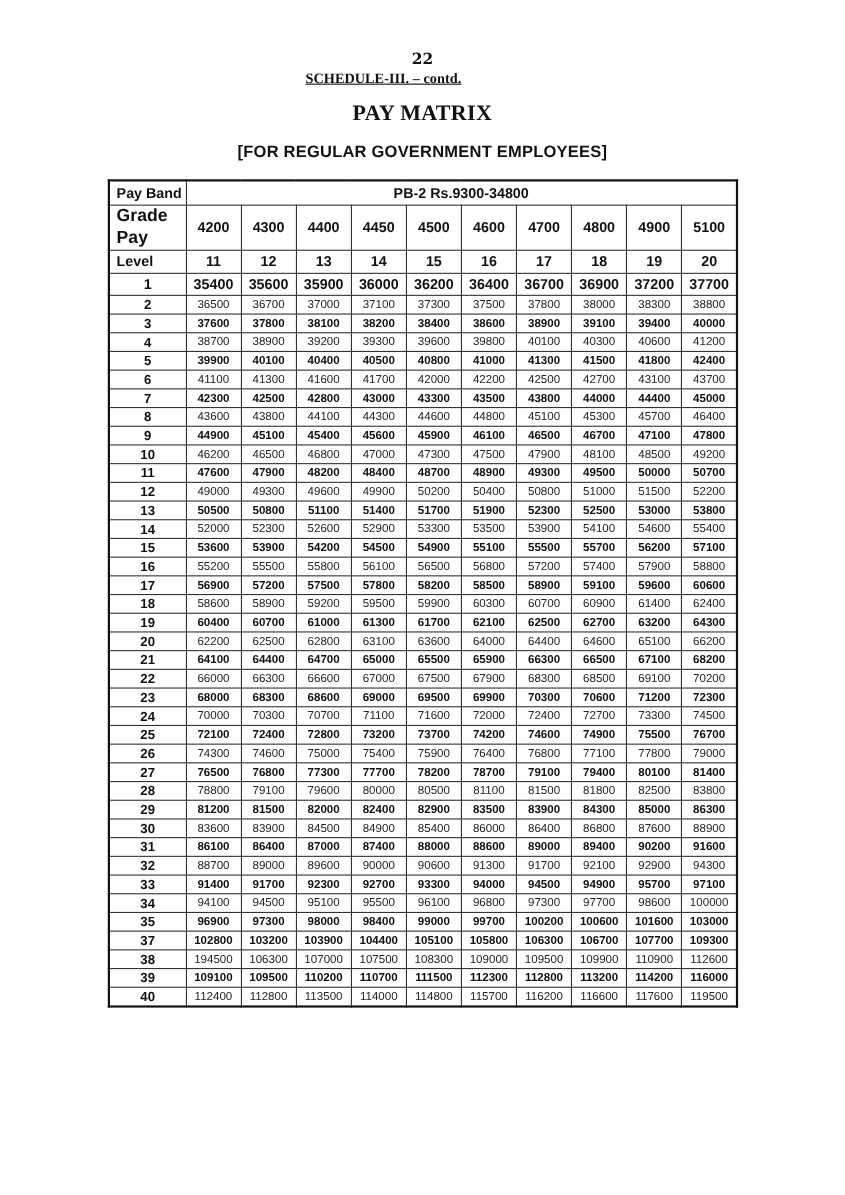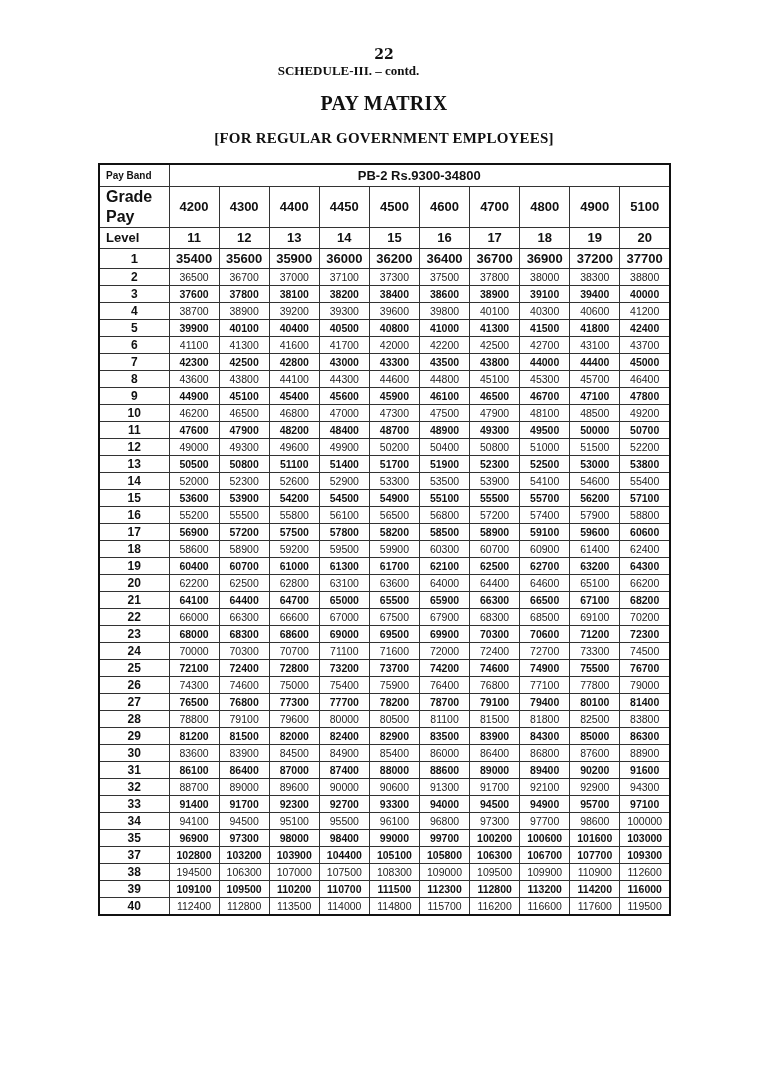--- a/index.html
+++ b/index.html
@@ -1,25 +1,25 @@
 <!DOCTYPE html>
 <html><head>
 <meta charset="utf-8">
 <style>
   html,body{margin:0;padding:0;background:#ffffff;}
   body{width:768px;height:1086px;position:relative;overflow:hidden;color:#111;}
   .page-num{position:absolute;top:46px;left:0;width:768px;text-align:center;font-family:"DejaVu Serif","Liberation Serif",serif;font-weight:bold;font-size:14px;}
-  .schedule{position:absolute;top:63px;left:0;width:697px;text-align:center;font-family:"Liberation Serif",serif;font-weight:bold;font-size:13px;}
+  .schedule{position:absolute;top:63px;left:0;width:697px;text-align:center;font-family:"Liberation Serif",serif;font-weight:bold;font-size:13px;text-decoration:underline;}
   .title{position:absolute;top:92px;left:0;width:768px;text-align:center;font-family:"Liberation Serif",serif;font-weight:bold;font-size:20px;letter-spacing:0.3px;}
-  .subtitle{position:absolute;top:130px;left:0;width:768px;text-align:center;font-family:Liberation Serif, serif;font-weight:bold;font-size:15px;letter-spacing:0.2px;}
+  .subtitle{position:absolute;top:130px;left:0;width:768px;text-align:center;font-family:Liberation Sans, sans-serif;font-weight:bold;font-size:15px;letter-spacing:0.2px;}
   table.matrix{position:absolute;top:163px;left:98px;width:573px;border-collapse:collapse;border:2px solid #111;font-family:"Liberation Sans",sans-serif;table-layout:fixed;}
   table.matrix td{border:1px solid #333;text-align:center;padding:0;height:16px;font-size:10.5px;line-height:16px;}
   table.matrix col.c0{width:70px;}
   tr.h-band td{height:21px;line-height:21px;}
-  tr.h-band td.lbl{font-size:10px;font-weight:bold;text-align:left;padding-left:6px;}
+  tr.h-band td.lbl{font-size:13px;font-weight:bold;text-align:left;padding-left:6px;}
   tr.h-band td.band{font-size:13px;font-weight:bold;}
   tr.h-grade td{height:20px;line-height:20px;font-size:13px;font-weight:bold;}
   tr.h-grade td.lbl{font-size:16px;text-align:left;padding-left:6px;}
   tr.h-level td{height:20px;line-height:20px;font-size:13px;font-weight:bold;}
   tr.h-level td.lbl{font-size:13px;text-align:left;padding-left:6px;}
   tr.r td.idx{font-size:12px;font-weight:bold;}
   tr.r.bold td{font-weight:bold;}
   tr.r.norm td.val{font-weight:normal;color:#222;}
   tr.r.first td{font-size:13px;height:19px;line-height:19px;}
 </style>

